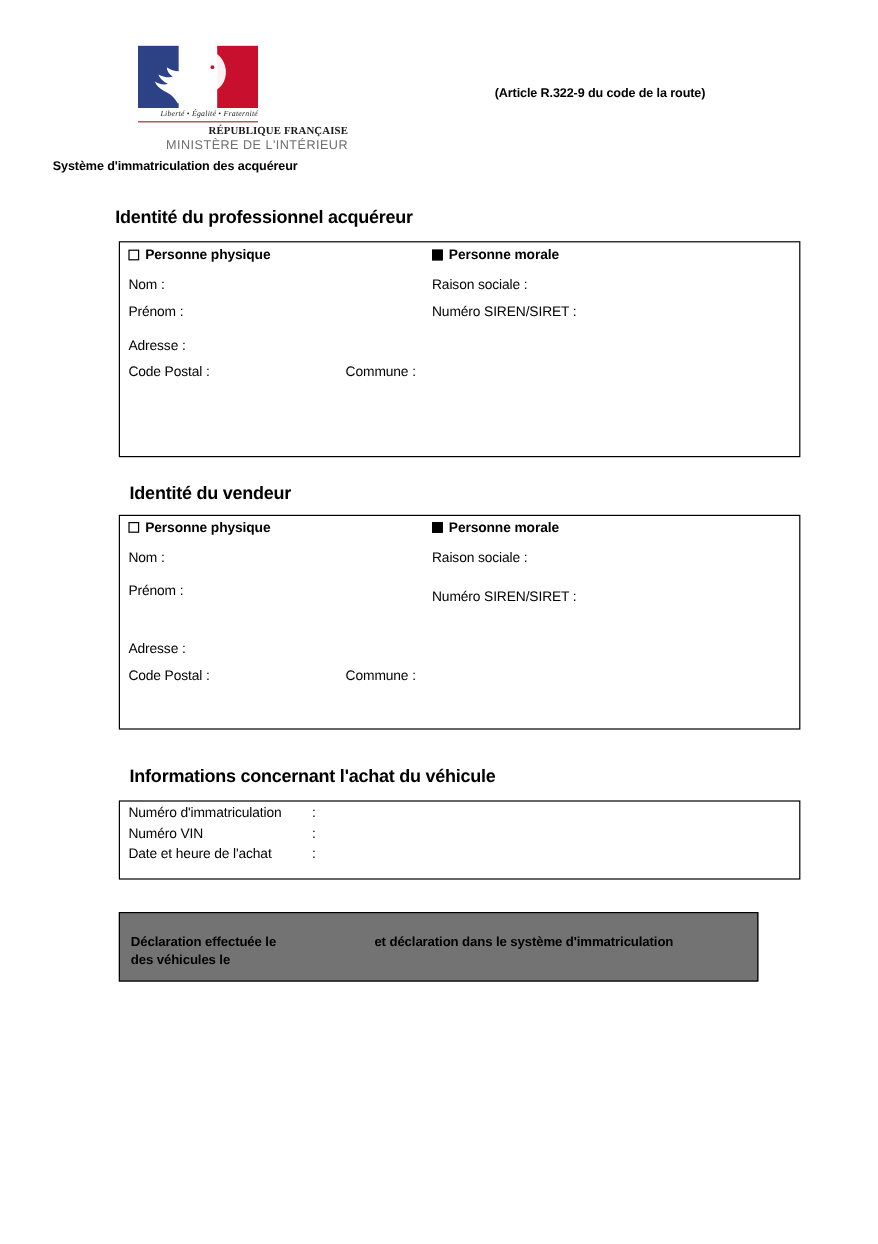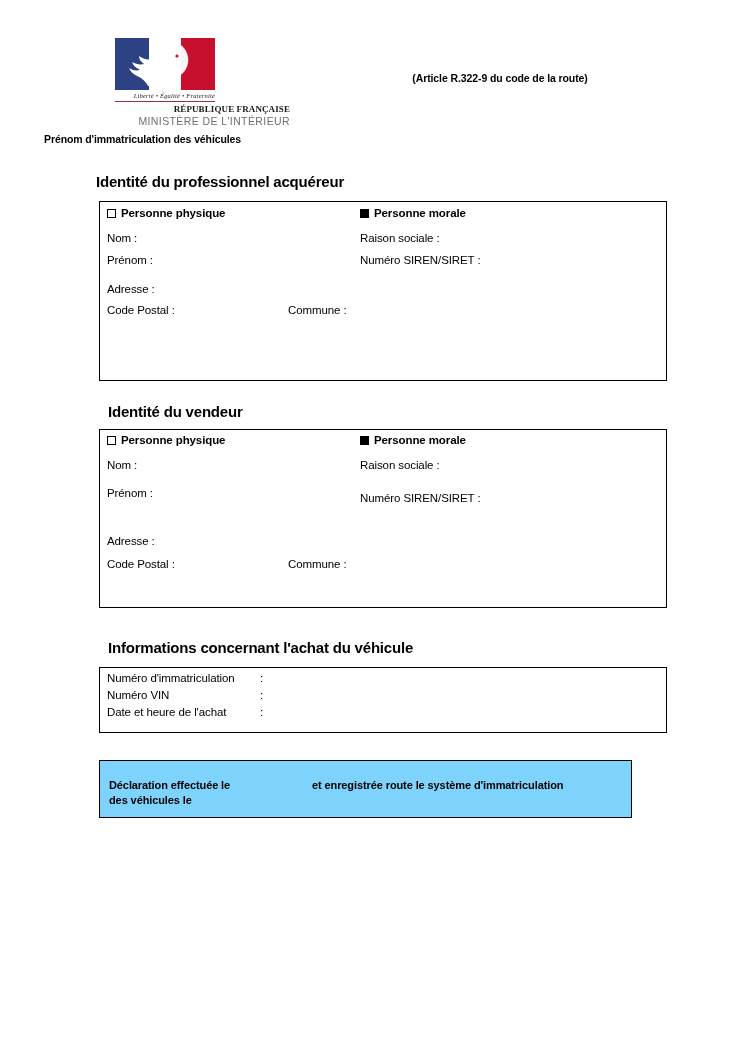--- a/index.html
+++ b/index.html
@@ -148,21 +148,21 @@
   .colon {
     position: absolute;
     font-size: 11.5px;
     color: #000;
   }
 
   
   .gray-box {
     position: absolute;
     border: 1.5px solid #000000;
-    background: #7dd3fc;
+    background: #737373;
     box-sizing: border-box;
   }
   .gray-text-a {
     position: absolute;
     font-size: 11px;
     font-weight: bold;
     line-height: 15px;
     letter-spacing: -0.1px;
   }
   .gray-text-b {
@@ -193,21 +193,21 @@
                  L57 48 L63 48 L63 44 C63 40 65 37 68 35 C72 31 74 25 73 19
                  C72 12 67 6 60 4 Z" fill="#ffffff" opacity="0.95"></path>
         <circle cx="62" cy="18" r="1.6" fill="#c8102e"></circle>
       </svg>
     </span>
     <div class="devise">Liberté • Égalité • Fraternité</div>
     <div class="rf-line">RÉPUBLIQUE FRANÇAISE</div>
     <div class="ministere">MINISTÈRE DE L'INTÉRIEUR</div>
   </div>
 
-  <div class="systeme">Prénom d'immatriculation des véhicules</div>
+  <div class="systeme">Système d'immatriculation des acquéreur</div>
 
   <div class="title-block">
     <div class="doc-subtitle">(Article R.322-9 du code de la route)</div>
   </div>
 </div>
 
 <div class="section-title" style="left:96px; top:173px;">Identité du professionnel acquéreur</div>
 
 <div class="frame" style="left:99px; top:201px; width:568px; height:180px;">
 
@@ -291,18 +291,18 @@
   <div class="colon" style="left:160px; top:38px;">:</div>
   <div class="fld" style="left:172px; top:38px;"></div>
 </div>
 
 <div class="gray-box" style="left:99px; top:760px; width:533px; height:58px;">
 
   <div class="gray-text-a" style="left:9px; top:17px; width:210px;">Déclaration effectuée le</div>
 
   <div class="fld" style="left:150px; top:17px; font-weight:bold;"></div>
 
-  <div class="gray-text-b" style="left:212px; top:17px;">et enregistrée route le système d'immatriculation</div>
+  <div class="gray-text-b" style="left:212px; top:17px;">et déclaration dans le système d'immatriculation</div>
 
   <div class="gray-text-a" style="left:9px; top:32px;">des véhicules le</div>
 
   <div class="fld" style="left:105px; top:32px; font-weight:bold;"></div>
 </div>
 
 </body></html>

